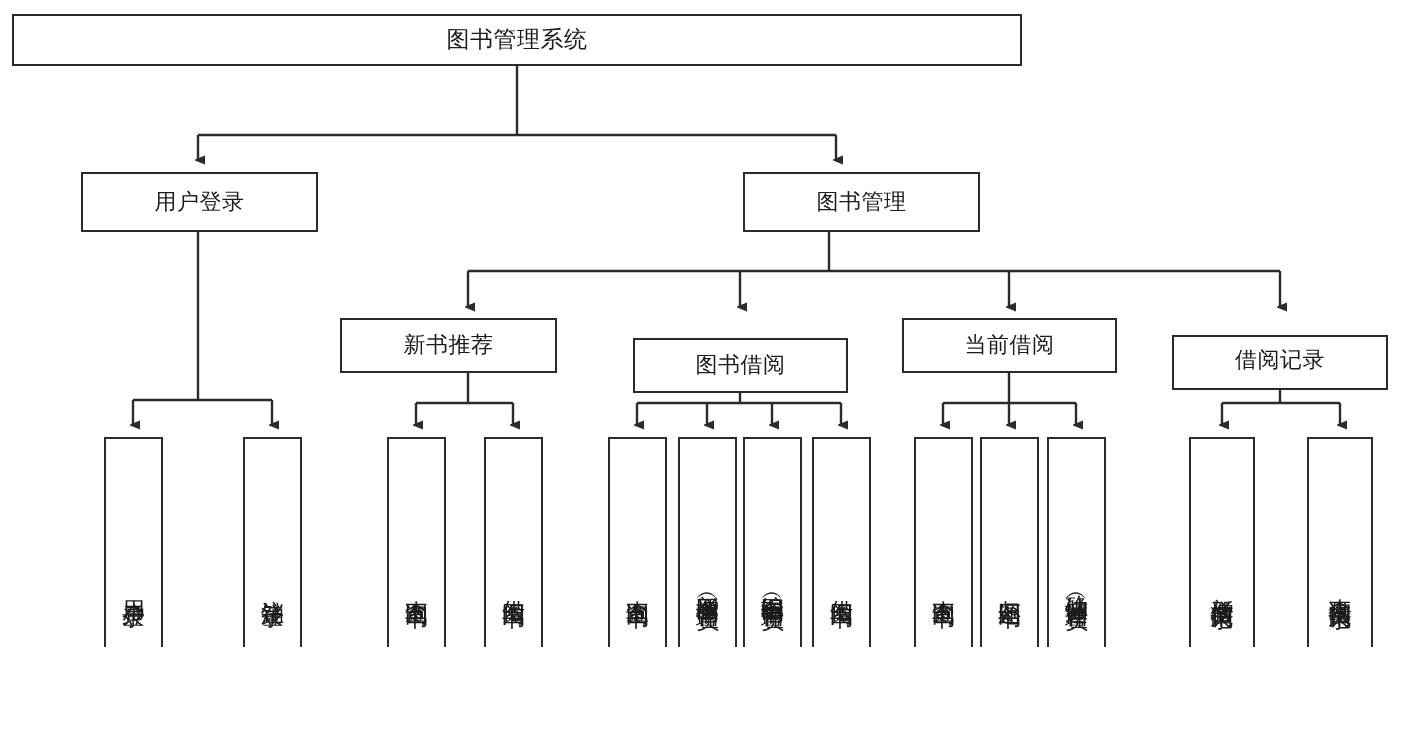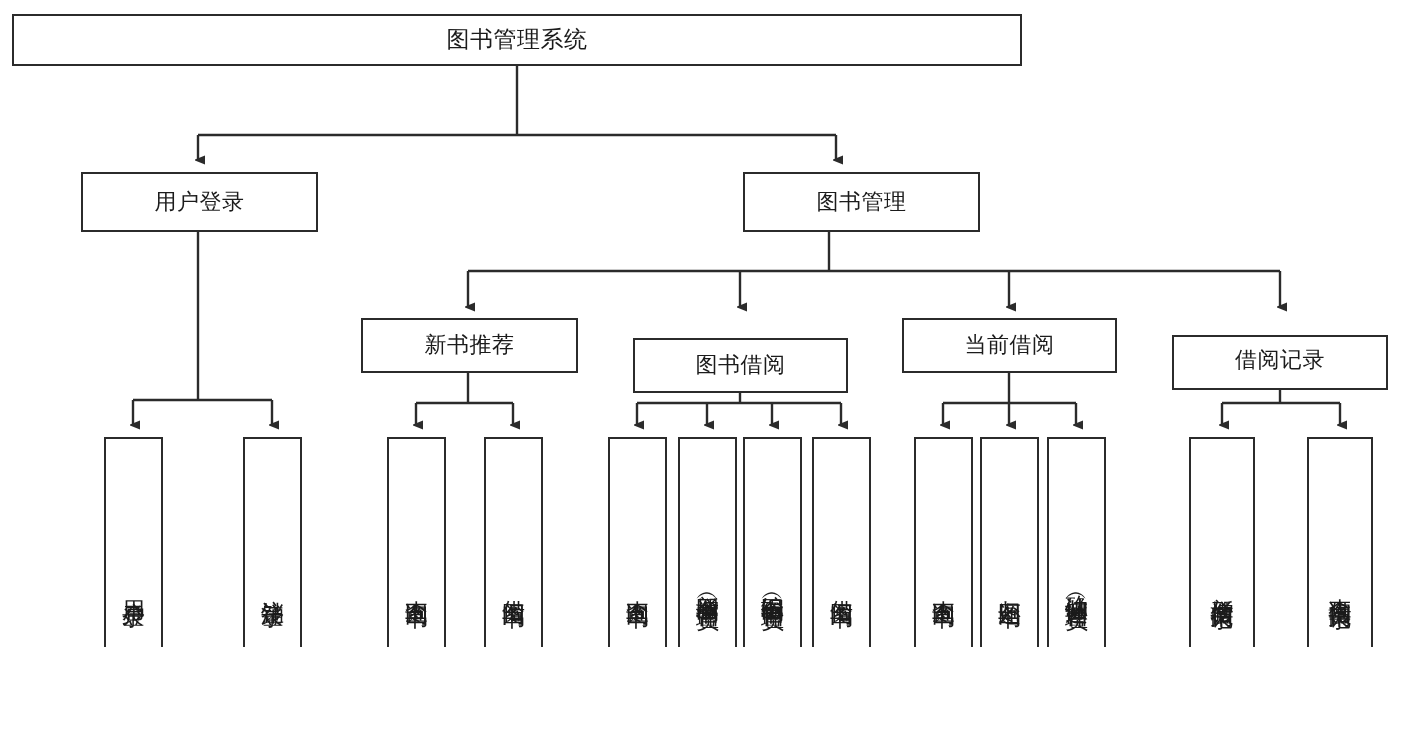--- a/index.html
+++ b/index.html
@@ -124,21 +124,21 @@
     <span>图书管理系统</span>
   </div>
 
   <div class="node node-h" style="left:81px; top:172px; width:237px; height:60px;">
     <span>用户登录</span>
   </div>
   <div class="node node-h" style="left:743px; top:172px; width:237px; height:60px;">
     <span>图书管理</span>
   </div>
 
-  <div class="node node-h" style="left:361px; top:318px; width:217px; height:55px;">
+  <div class="node node-h" style="left:340px; top:318px; width:217px; height:55px;">
     <span>新书推荐</span>
   </div>
   <div class="node node-h" style="left:633px; top:318px; width:215px; height:55px;margin-top:20px;">
     <span>图书借阅</span>
   </div>
   <div class="node node-h" style="left:902px; top:318px; width:215px; height:55px;text-align:center;">
     <span>当前借阅</span>
   </div>
   <div class="node node-h" style="left:1172px; top:335px; width:216px; height:55px;font-family:Liberation Mono, monospace;">
     <span>借阅记录</span>

